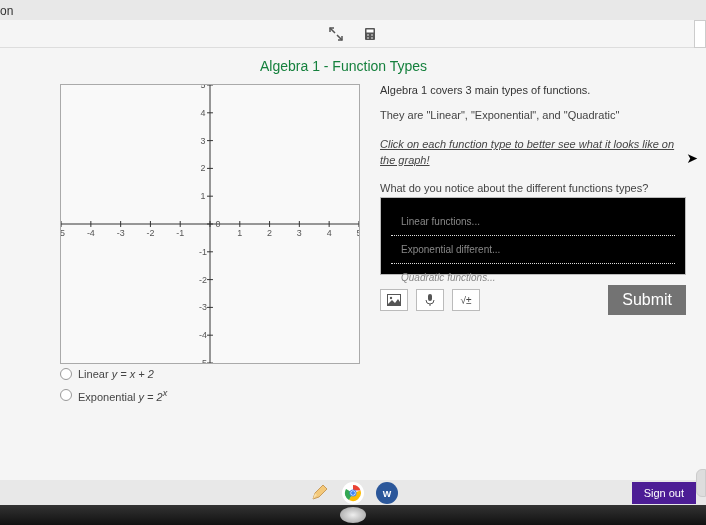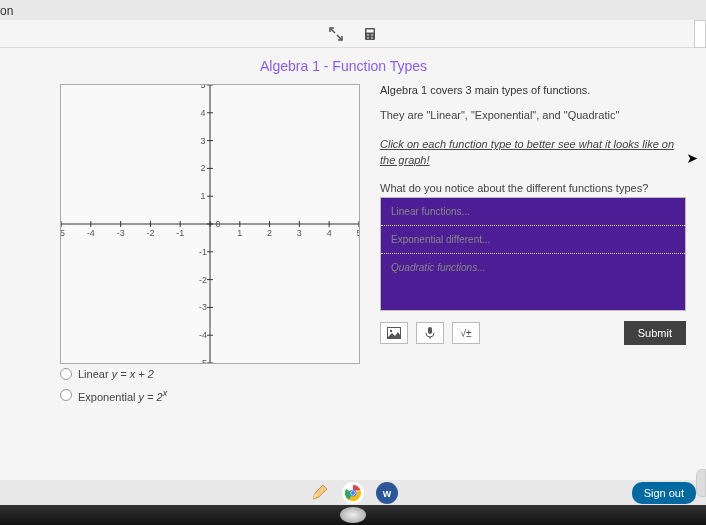--- a/index.html
+++ b/index.html
@@ -2,46 +2,46 @@
 <html><head>
 <meta charset="utf-8">
 <style>
   * { box-sizing: border-box; margin: 0; padding: 0; }
   body { width: 706px; height: 525px; font-family: Arial, sans-serif; background: #e8e8e8; overflow: hidden; position: relative; }
   .top-nav { position: absolute; top: 0; left: 0; font-size: 12px; color: #333; padding: 4px 0; }
   .toolbar { position: absolute; top: 20px; left: 0; right: 0; height: 28px; background: #f5f5f5; display: flex; align-items: center; justify-content: center; gap: 20px; border-bottom: 1px solid #ddd; }
   .toolbar-icon { width: 14px; height: 14px; cursor: pointer; display: flex; align-items: center; justify-content: center; }
   .right-box { position: absolute; top: 20px; right: 0; width: 12px; height: 28px; background: #fff; border: 1px solid #ccc; }
   .main { position: absolute; top: 48px; left: 0; right: 0; bottom: 45px; background: #f5f5f5; padding: 10px 20px 10px 60px; }
-  .title { font-size: 14px; color: #8b5cf6; margin-bottom: 10px; margin-left: 200px; }
+  .title { font-size: 14px; color: #15803d; margin-bottom: 10px; margin-left: 200px; }
   .content { display: flex; gap: 20px; }
   .left-col { width: 300px; }
   .graph { width: 300px; height: 280px; background: #f9f9f9; border: 1px solid #aaa; position: relative; }
   .graph svg { width: 100%; height: 100%; }
   .axis-line { stroke: #333; stroke-width: 1; }
   .tick-line { stroke: #333; stroke-width: 1; }
   .tick-label { font-size: 9px; fill: #555; text-anchor: middle; }
   .options { margin-top: 4px; }
   .option { display: flex; align-items: center; gap: 6px; font-size: 11px; color: #444; margin-bottom: 8px; }
   .radio { width: 12px; height: 12px; border: 1px solid #999; border-radius: 50%; background: #fff; cursor: pointer; }
   .right-col { flex: 1; font-size: 11px; color: #444; }
   .heading-link { color: #333; margin-bottom: 12px; display: block; }
   .para { margin-bottom: 14px; line-height: 1.4; }
   .italic { font-style: italic; text-decoration: underline; }
   .question { margin-bottom: 3px; }
-  .answer-box { border: 1px solid #bbb; background: #4c1d95; padding: 0; height: 114px; position: relative; }
+  .answer-box { border: 1px solid #bbb; background: #000000; padding: 10px; height: 78px; position: relative; }
   .answer-row { padding: 8px 10px; font-size: 10px; color: #888; border-bottom: 1px dotted #ddd; }
   .answer-row:last-child { border-bottom: none; font-style: italic; }
   .tools-row { display: flex; align-items: center; gap: 8px; margin-top: 10px; }
   .tool-btn { width: 28px; height: 22px; border: 1px solid #bbb; background: #fff; display: flex; align-items: center; justify-content: center; font-size: 10px; cursor: pointer; }
-  .submit-btn { margin-left: auto; background: #404040; color: #fff; border: none; padding: 6px 14px; font-size: 11px; cursor: pointer; }
+  .submit-btn { margin-left: auto; background: #737373; color: #fff; border: none; padding: 6px 14px; font-size: 16px; cursor: pointer; }
   .taskbar { position: absolute; bottom: 20px; left: 0; right: 0; height: 25px; background: #e8e8e8; display: flex; align-items: center; }
   .taskbar-center { position: absolute; left: 50%; transform: translateX(-50%); display: flex; gap: 12px; }
   .tb-icon { width: 22px; height: 22px; border-radius: 50%; display: flex; align-items: center; justify-content: center; }
-  .signout { position: absolute; right: 10px; background: #0369a1; color: #fff; padding: 5px 12px; font-size: 11px; cursor: pointer; border-radius: 10px; }
+  .signout { position: absolute; right: 10px; background: #4c1d95; color: #fff; padding: 5px 12px; font-size: 11px; cursor: pointer; }
   .laptop-base { position: absolute; bottom: 0; left: 0; right: 0; height: 20px; background: linear-gradient(#333, #111); }
   .logo { position: absolute; bottom: 2px; left: 50%; transform: translateX(-50%); width: 26px; height: 16px; border-radius: 50%; background: radial-gradient(#eee, #999); }
   .corner { position: absolute; bottom: 28px; right: 0; width: 10px; height: 28px; background: #ddd; border: 1px solid #ccc; border-radius: 6px 0 0 6px; }
   .cursor { position: absolute; top: 150px; right: 8px; font-size: 14px; color: #000; }
 </style>
 </head>
 <body>
 
 <div class="top-nav">on</div>
 

